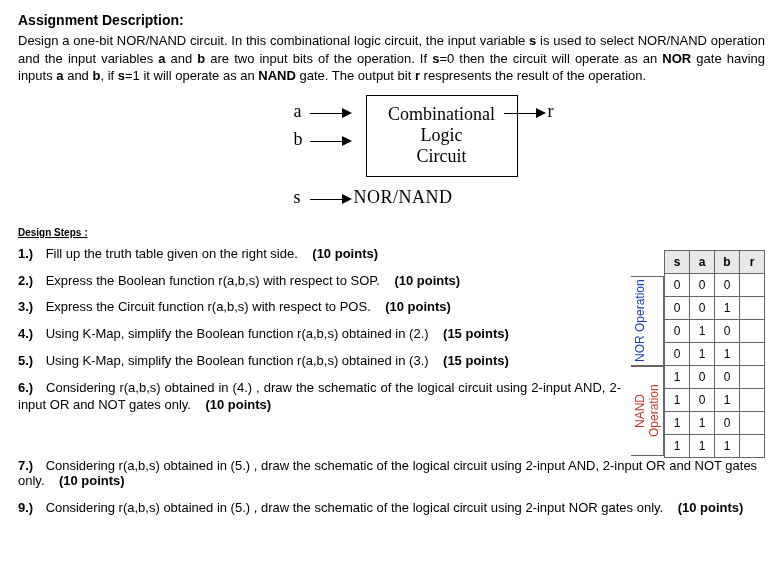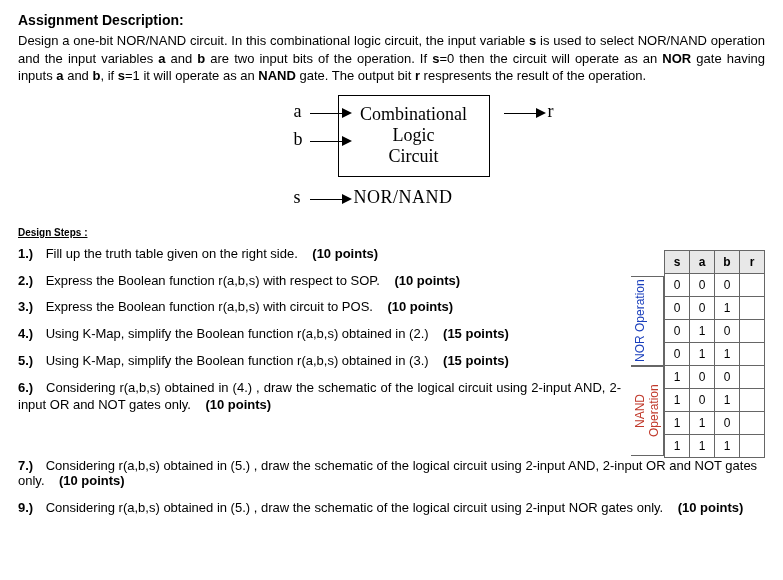--- a/index.html
+++ b/index.html
@@ -26,21 +26,21 @@
     justify-content: center;
     margin: 8px 0 12px 0;
   }
   .diagram {
     position: relative;
     width: 340px;
     height: 120px;
   }
   .box {
     position: absolute;
-    left: 116px;
+    left: 144px;
     top: 0;
     width: 150px;
     height: 80px;
     border: 1.5px solid #000;
     text-align: center;
     font-family: "Times New Roman", serif;
     font-size: 18px;
     display: flex;
     flex-direction: column;
     justify-content: center;
@@ -172,21 +172,21 @@
   </div>
 </div>
 
 <div class="subtitle">Design Steps :</div>
 
 <div class="steps-wrap">
   <div class="steps">
     <ol>
       <li><span class="num">1.)</span> <span>Fill up the truth table given on the right side.</span>&nbsp;&nbsp;&nbsp;&nbsp;<span class="pts">(10 points)</span></li>
       <li><span class="num">2.)</span> <span>Express the Boolean function r(a,b,s) with respect to SOP.</span>&nbsp;&nbsp;&nbsp;&nbsp;<span class="pts">(10 points)</span></li>
-      <li><span class="num">3.)</span> <span>Express the Boolean function r(a,b,s) with circuit to POS.</span>&nbsp;&nbsp;&nbsp;&nbsp;<span class="pts">(10 points)</span></li>
+      <li><span class="num">3.)</span> <span>Express the Circuit function r(a,b,s) with respect to POS.</span>&nbsp;&nbsp;&nbsp;&nbsp;<span class="pts">(10 points)</span></li>
       <li><span class="num">4.)</span> <span>Using K-Map, simplify the Boolean function r(a,b,s) obtained in (2.)</span>&nbsp;&nbsp;&nbsp;&nbsp;<span class="pts">(15 points)</span></li>
       <li><span class="num">5.)</span> <span>Using K-Map, simplify the Boolean function r(a,b,s) obtained in (3.)</span>&nbsp;&nbsp;&nbsp;&nbsp;<span class="pts">(15 points)</span></li>
       <li><span class="num">6.)</span> <span>Considering r(a,b,s) obtained in (4.) , draw the schematic of the logical circuit using 2-input AND, 2-input OR and NOT gates only.</span>&nbsp;&nbsp;&nbsp;&nbsp;<span class="pts">(10 points)</span></li>
     </ol>
   </div>
 
   <div class="table-wrap">
     <div class="vlabel-col">
       <div style="height:22px;border:1px solid transparent;"></div>
       <div class="vlabel nor">NOR Operation</div>

